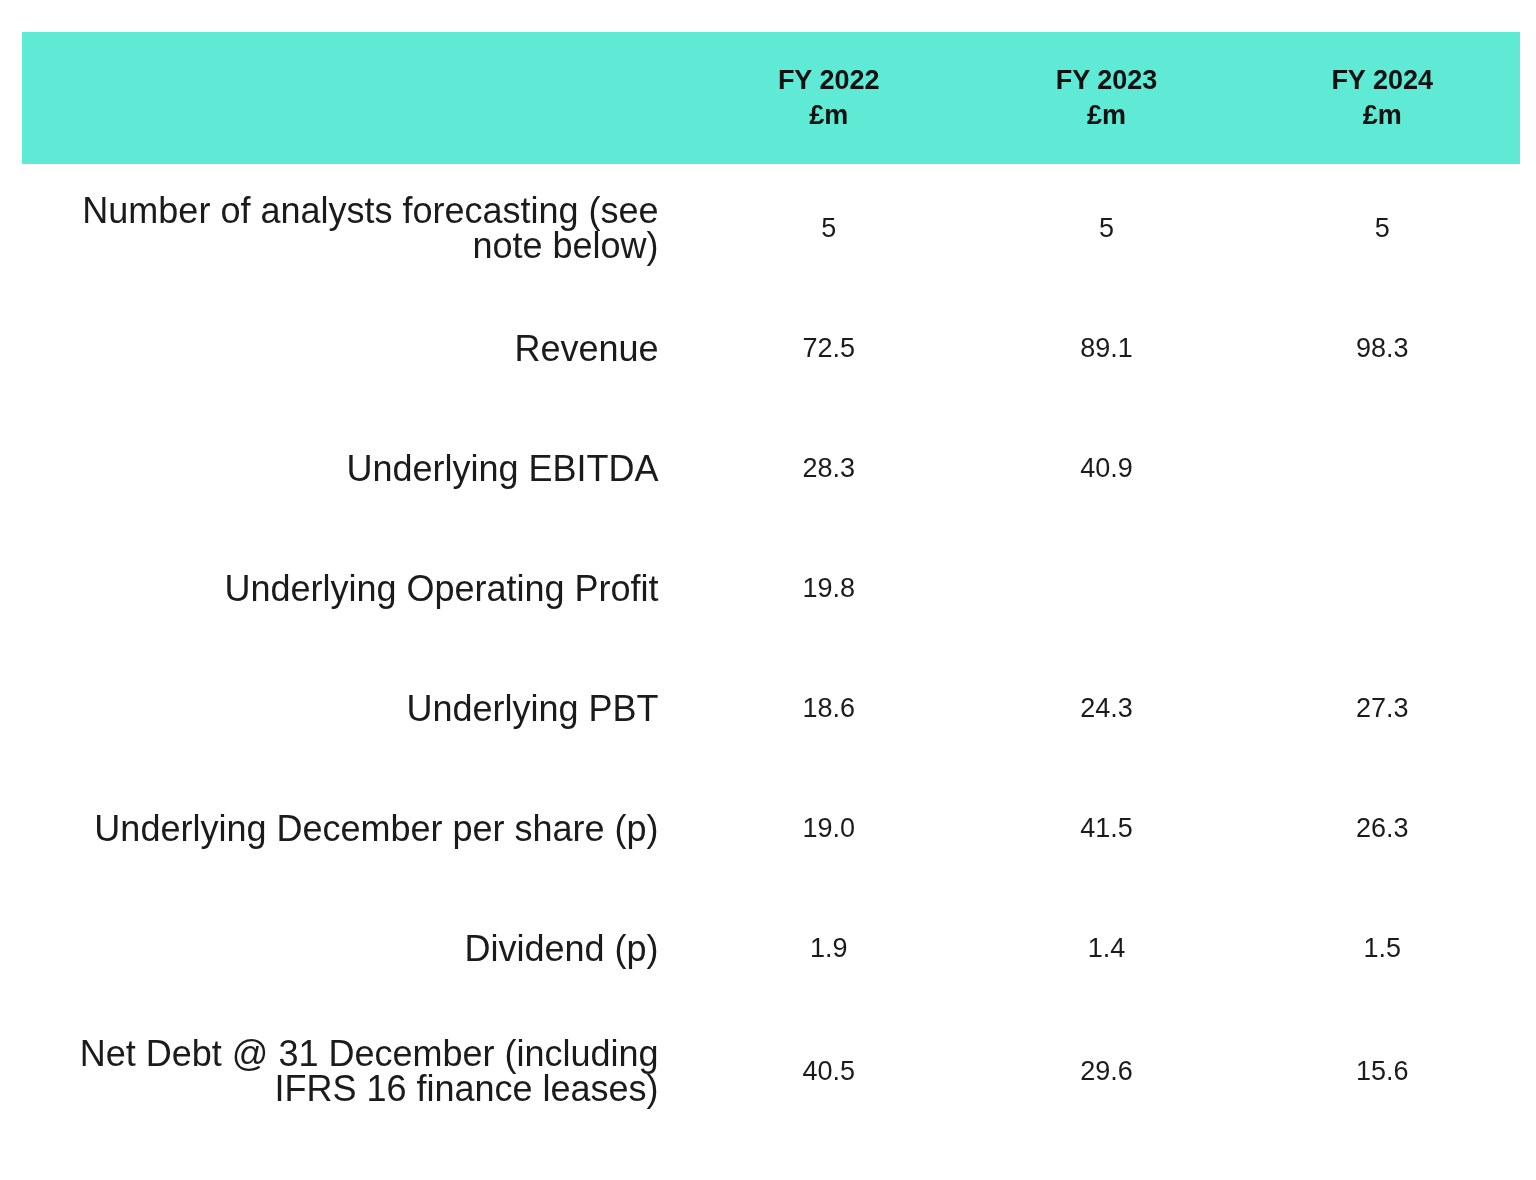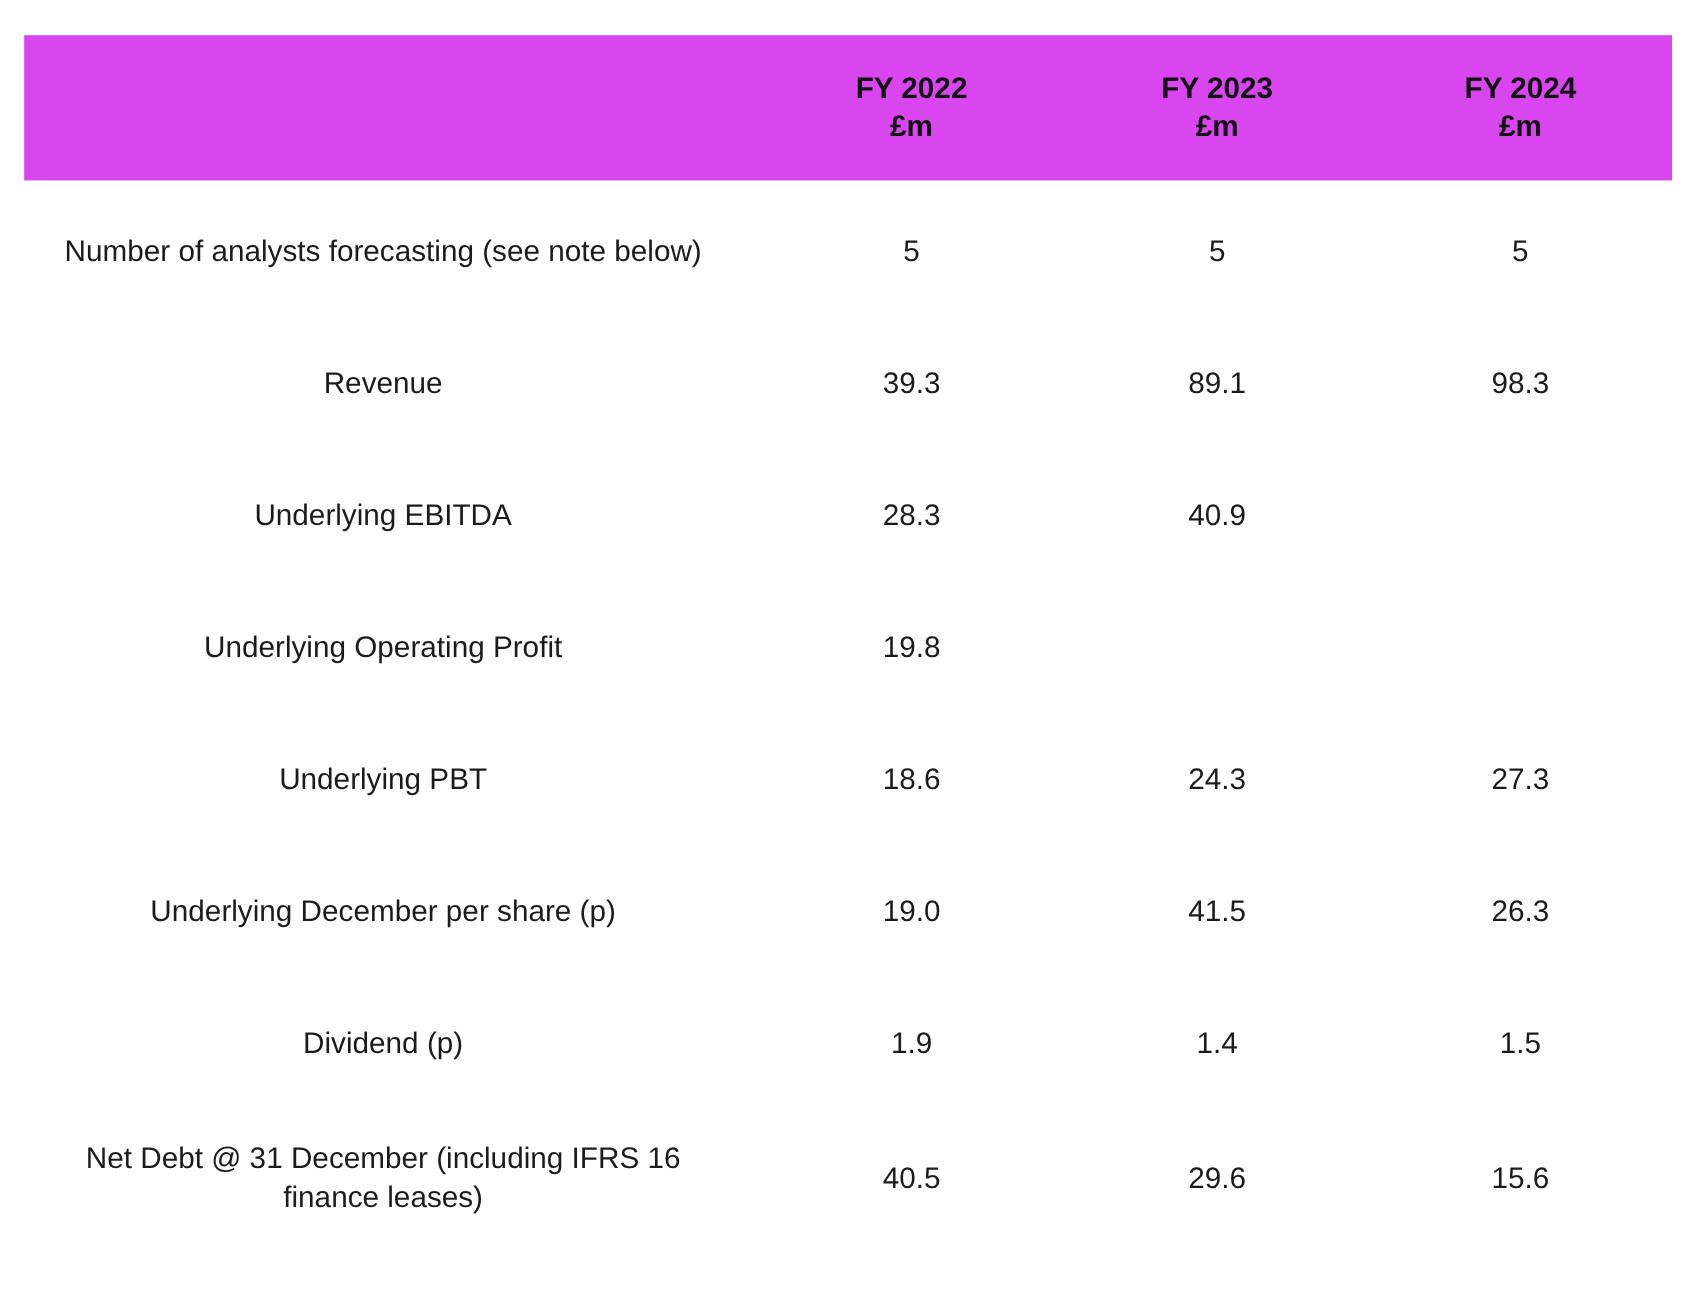--- a/index.html
+++ b/index.html
@@ -16,42 +16,42 @@
     left: 22px;
     top: 32px;
     width: 1498px;
   }
   .grid-row {
     display: grid;
     grid-template-columns: 44.5% 18.7% 18.4% 18.4%;
     align-items: center;
   }
   .table-header {
-    background: #d946ef;
+    background: #5eead4;
     height: 132px;
   }
   .hcell {
     text-align: center;
     font-weight: bold;
     font-size: 27px;
     line-height: 35px;
     color: #111111;
   }
   .body-row {
     height: 120px;
   }
   .body-row.tall {
     height: 126px;
   }
   .cell-label {
     padding-left: 16px;
     padding-right: 30px;
-    font-size: 27px;
+    font-size: 36px;
     line-height: 35px;
-    text-align: center;
+    text-align: right;
   }
   .cell-val {
     text-align: center;
     font-size: 27px;
   }
   .body-rows {
     margin-top: 4px;
   }
 </style>
 </head>
@@ -79,21 +79,21 @@
 
     <div class="grid-row body-row">
       <div class="cell-label">Number of analysts forecasting (see note below)</div>
       <div class="cell-val">5</div>
       <div class="cell-val">5</div>
       <div class="cell-val">5</div>
     </div>
 
     <div class="grid-row body-row">
       <div class="cell-label">Revenue</div>
-      <div class="cell-val">39.3</div>
+      <div class="cell-val">72.5</div>
       <div class="cell-val">89.1</div>
       <div class="cell-val">98.3</div>
     </div>
 
     <div class="grid-row body-row">
       <div class="cell-label">Underlying EBITDA</div>
       <div class="cell-val">28.3</div>
       <div class="cell-val">40.9</div>
     </div>
 

